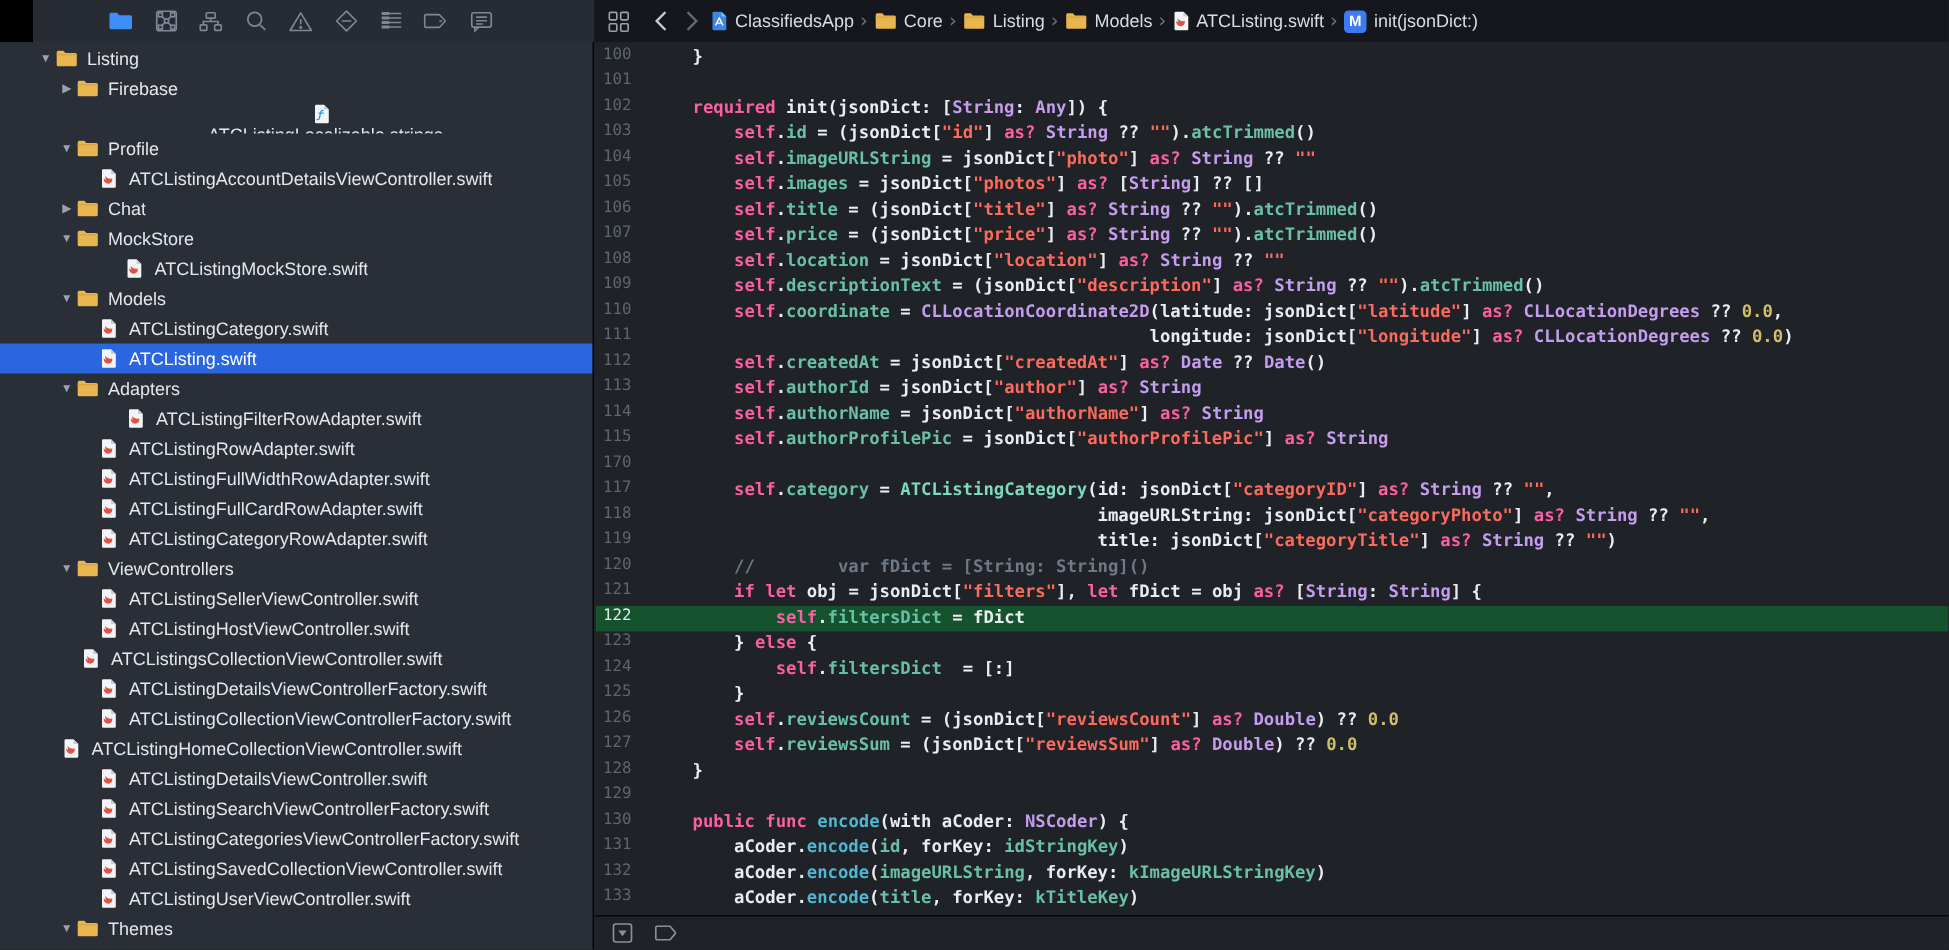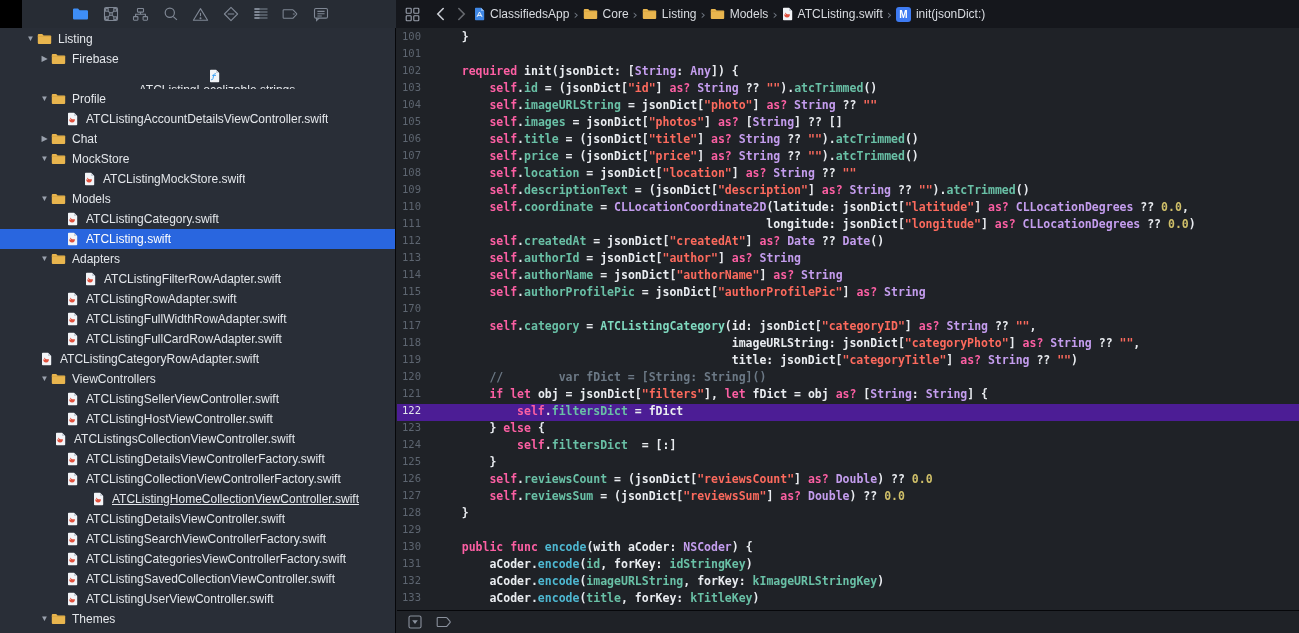--- a/index.html
+++ b/index.html
@@ -38,21 +38,21 @@
 
   
   .editor { position:absolute; top:28px; left:397px; right:0; bottom:23px;
             background:#1F2227; padding-top:2px; overflow:hidden; }
   .line { height:17px; display:flex; align-items:flex-start;
           font-family:"DejaVu Sans Mono", monospace; font-size:11.5px; font-weight:600;
           white-space:pre; }
   .line .ln { width:37px; flex:none; text-align:right; padding-right:13px;
               font-size:10.5px; font-weight:400; color:#5D6570; }
   .line .code { white-space:pre; }
-  .line.hl { background:#4c1d95; }
+  .line.hl { background:#14532d; }
   .line.hl .ln { color:#E2E6EB; }
 
   .tk-k { color:#FC5FA3; font-weight:700; }
   .tk-s { color:#FC6A5D; }
   .tk-n { color:#CFBF69; }
   .tk-c { color:#6C7986; }
   .tk-t { color:#C49DEE; }
   .tk-p { color:#69C0A6; }
   .tk-m { color:#7FD9BF; }
   .tk-f { color:#4EB8D2; }
@@ -375,21 +375,21 @@
       <span class="disc"></span>
       <span class="tree-icon">
         <svg width="11" height="14" viewBox="0 0 11 14">
           <path d="M1 1.6A.8.8 0 0 1 1.8.8H7l3.2 3.2v8.4a.8.8 0 0 1-.8.8H1.8a.8.8 0 0 1-.8-.8Z" fill="#F2F4F7"></path>
           <path d="M7 .8 10.2 4H7Z" fill="#C7CDD6"></path>
           <path d="M3 5.4c1.7 1.9 3.6 2.2 4.7 1.5.6 1.4-.3 3.6-2.6 3.6-2 0-3.2-1.9-2.9-3.6.4.5 1 .9 1.6 1.1C3.3 7.3 3 6.3 3 5.4Z" fill="#E0513E"></path>
         </svg>
       </span>
       <span class="lbl">ATCListingFullCardRowAdapter.swift</span>
     </div>
-    <div class="row" style="padding-left: 27px;">
+    <div class="row" style="padding-left: 53px;">
       <span class="disc"></span>
       <span class="tree-icon">
         <svg width="11" height="14" viewBox="0 0 11 14">
           <path d="M1 1.6A.8.8 0 0 1 1.8.8H7l3.2 3.2v8.4a.8.8 0 0 1-.8.8H1.8a.8.8 0 0 1-.8-.8Z" fill="#F2F4F7"></path>
           <path d="M7 .8 10.2 4H7Z" fill="#C7CDD6"></path>
           <path d="M3 5.4c1.7 1.9 3.6 2.2 4.7 1.5.6 1.4-.3 3.6-2.6 3.6-2 0-3.2-1.9-2.9-3.6.4.5 1 .9 1.6 1.1C3.3 7.3 3 6.3 3 5.4Z" fill="#E0513E"></path>
         </svg>
       </span>
       <span class="lbl">ATCListingCategoryRowAdapter.swift</span>
     </div>
@@ -451,21 +451,21 @@
       <span class="disc"></span>
       <span class="tree-icon">
         <svg width="11" height="14" viewBox="0 0 11 14">
           <path d="M1 1.6A.8.8 0 0 1 1.8.8H7l3.2 3.2v8.4a.8.8 0 0 1-.8.8H1.8a.8.8 0 0 1-.8-.8Z" fill="#F2F4F7"></path>
           <path d="M7 .8 10.2 4H7Z" fill="#C7CDD6"></path>
           <path d="M3 5.4c1.7 1.9 3.6 2.2 4.7 1.5.6 1.4-.3 3.6-2.6 3.6-2 0-3.2-1.9-2.9-3.6.4.5 1 .9 1.6 1.1C3.3 7.3 3 6.3 3 5.4Z" fill="#E0513E"></path>
         </svg>
       </span>
       <span class="lbl">ATCListingCollectionViewControllerFactory.swift</span>
     </div>
-    <div class="row" style="padding-left: 79px; text-decoration: underline;">
+    <div class="row" style="padding-left: 28px;">
       <span class="disc"></span>
       <span class="tree-icon">
         <svg width="11" height="14" viewBox="0 0 11 14">
           <path d="M1 1.6A.8.8 0 0 1 1.8.8H7l3.2 3.2v8.4a.8.8 0 0 1-.8.8H1.8a.8.8 0 0 1-.8-.8Z" fill="#F2F4F7"></path>
           <path d="M7 .8 10.2 4H7Z" fill="#C7CDD6"></path>
           <path d="M3 5.4c1.7 1.9 3.6 2.2 4.7 1.5.6 1.4-.3 3.6-2.6 3.6-2 0-3.2-1.9-2.9-3.6.4.5 1 .9 1.6 1.1C3.3 7.3 3 6.3 3 5.4Z" fill="#E0513E"></path>
         </svg>
       </span>
       <span class="lbl">ATCListingHomeCollectionViewController.swift</span>
     </div>

